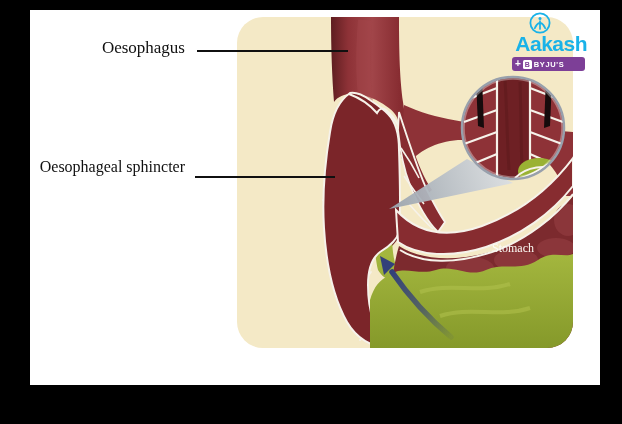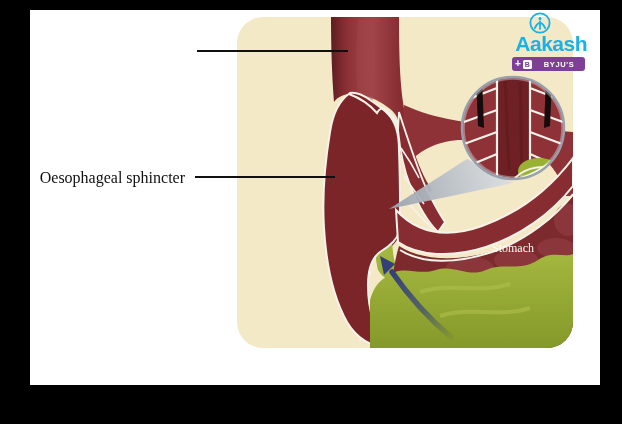--- a/index.html
+++ b/index.html
@@ -15,21 +15,21 @@
   .logo{position:absolute;left:493px;top:12px;width:98px;height:60px;
         font-family:"Liberation Sans","DejaVu Sans",sans-serif;}
   .logo .ring{position:absolute;left:36px;top:0;width:22px;height:22px;}
   .logo .brand{position:absolute;right:4px;top:20px;width:94px;text-align:right;
         font-size:21px;font-weight:bold;color:#19b2e8;letter-spacing:-.5px;}
   .badge{position:absolute;left:19px;top:45px;width:73px;height:14px;background:#7d3f97;
         border-radius:3px;display:flex;align-items:center;padding:0 3px;box-sizing:border-box;}
   .badge .plus{color:#fff;font-weight:bold;font-size:10px;margin-right:2px;line-height:14px;}
   .badge .bbox{width:9px;height:9px;background:#fff;border-radius:1.5px;color:#7d3f97;
         font-size:7px;font-weight:bold;display:flex;align-items:center;justify-content:center;}
-  .badge .sub{color:#fff;font-weight:bold;font-size:7.5px;letter-spacing:.6px;margin-left:12px;}
+  .badge .sub{color:#fff;font-weight:bold;font-size:7.5px;letter-spacing:.6px;margin-left:2px;}
 </style>
 </head>
 <body>
 
 <div class="stage">
   <div class="paper"></div>
 
   <svg class="art" viewBox="0 0 622 424">
     <defs>
       <clipPath id="panelClip">
@@ -203,23 +203,24 @@
           <path d="M476,80 L482,77 L484,128 L478,126 Z" fill="#160b0c"></path>
           <path d="M546,77 L552,80 L550,126 L544,128 Z" fill="#160b0c"></path>
           <path d="M480,170 C495,177 505,179 513,179 C522,179 535,173 548,164" stroke="#f6f2ea" stroke-width="2" fill="none"></path>
         </g>
         <circle cx="513" cy="128" r="51" fill="none" stroke="#98a0ac" stroke-width="2.5"></circle>
         <circle cx="513" cy="128" r="49" fill="none" stroke="#ffffff" stroke-width="1.5" opacity=".35"></circle>
       </g>
     </g>
   </svg>
 
+  <div class="lbl right" style="left:40px;top:38px;width:145px;">Oesophagus</div>
   <div class="leader" style="left:197px;top:50px;width:151px;"></div>
 
-  <div class="lbl right" style="left:27px;top:168px;width:158px;font-size:16px;">Oesophageal sphincter</div>
+  <div class="lbl right" style="left:27px;top:157px;width:158px;font-size:16px;">Oesophageal sphincter</div>
   <div class="leader" style="left:195px;top:176px;width:140px;"></div>
 
   <div class="figtext" style="left:470px;top:241px;width:86px;">Stomach</div>
 
   <div class="logo">
     <svg class="ring" viewBox="0 0 22 22">
       <circle cx="11" cy="11" r="9.6" fill="none" stroke="#19b2e8" stroke-width="1.8"></circle>
       <circle cx="11" cy="6.4" r="1.5" fill="#19b2e8"></circle>
       <path d="M11,9 L11,17 M11,10.5 C8.6,11.5 6.6,13.6 5.8,16.2 M11,10.5 C13.4,11.5 15.4,13.6 16.2,16.2" stroke="#19b2e8" stroke-width="1.7" fill="none" stroke-linecap="round"></path>
     </svg>

